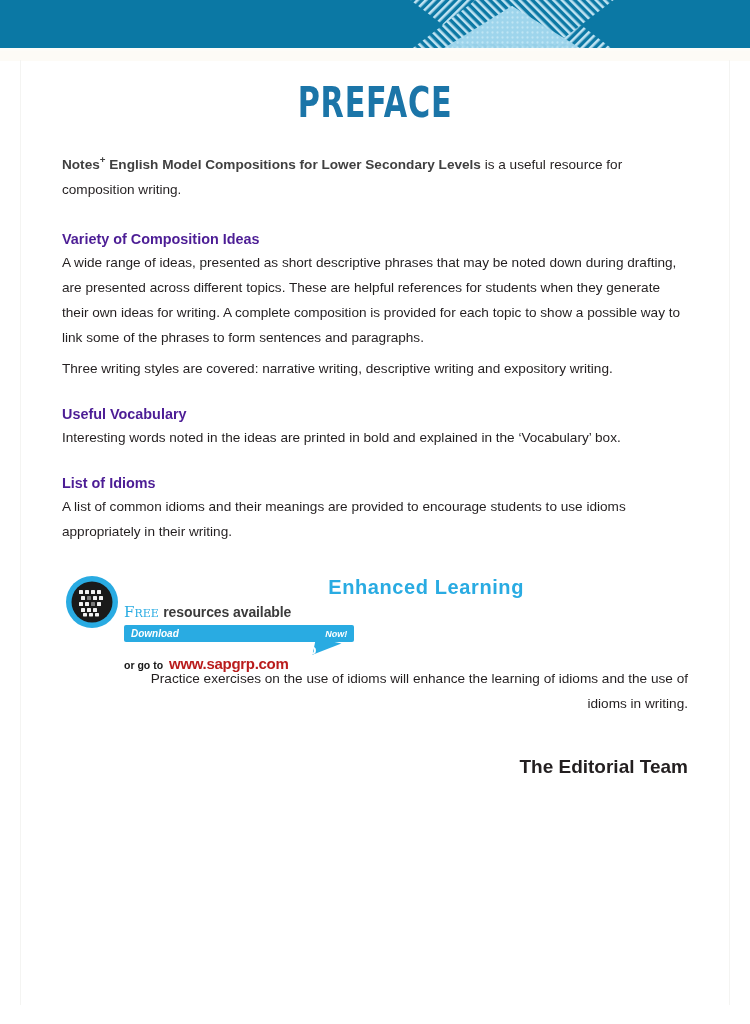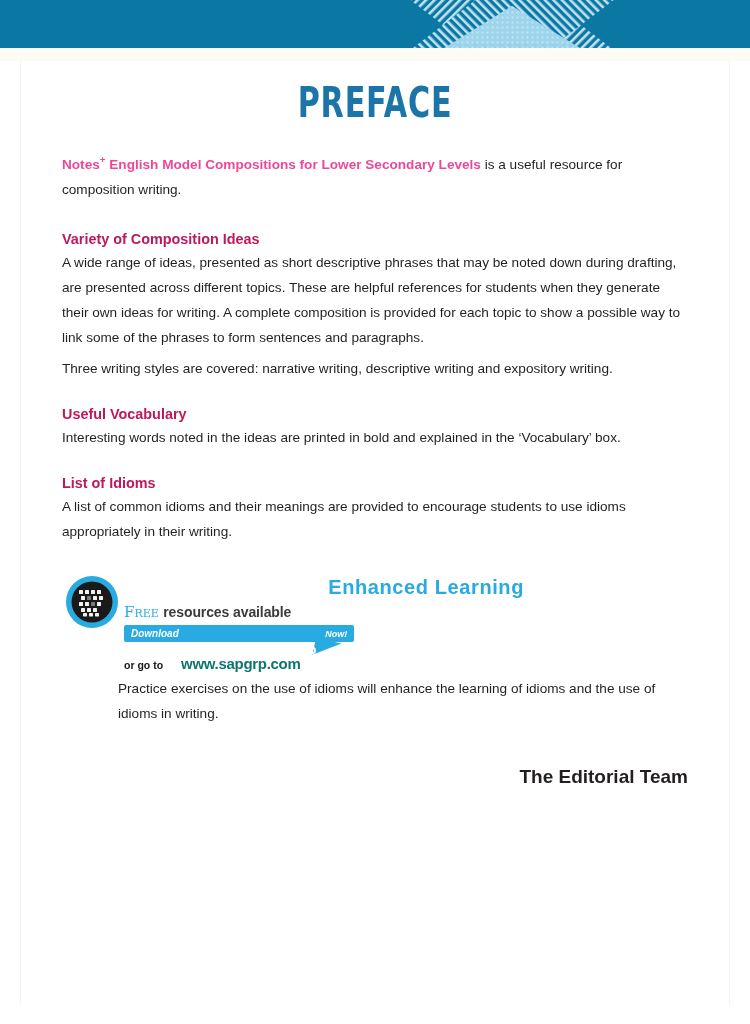--- a/index.html
+++ b/index.html
@@ -93,31 +93,31 @@
     line-height: 25px;
     text-align: left;
   }
   .para.justify { text-align: justify; }
 
   .lead {
     margin-bottom: 0;
   }
   .lead .strong {
     font-weight: bold;
-    color: #ec4899;
+    color: #404040;
   }
   .lead .strong sup {
     font-size: 0.72em;
     vertical-align: super;
     line-height: 0;
   }
 
   .section-head {
     margin: 0;
-    color: #be185d;
+    color: #4c1d95;
     font-size: 14.4px;
     font-weight: bold;
     line-height: 22px;
   }
 
   .sp-26 { height: 26px; }
   .sp-22 { height: 22px; }
   .sp-6  { height: 6px; }
 
   
@@ -215,30 +215,31 @@
     margin-top: 3px;
     white-space: nowrap;
     line-height: 16px;
   }
   .el-goto {
     color: #161616;
     font-size: 10.5px;
     font-weight: bold;
   }
   .el-url {
-    color: #0f766e;
+    color: #b91c1c;
     font-size: 15px;
     font-weight: bold;
     letter-spacing: -0.3px;
-    margin-left: 18px;
+    margin-left: 6px;
   }
 
   .after-badge {
     margin-left: 56px;
-    margin-top: 14px;
+    margin-top: 4px;
+    text-align: right;
   }
 
   .signoff {
     margin-top: 40px;
     text-align: right;
     font-size: 19px;
     font-weight: bold;
     color: #231f20;
   }
 </style>

